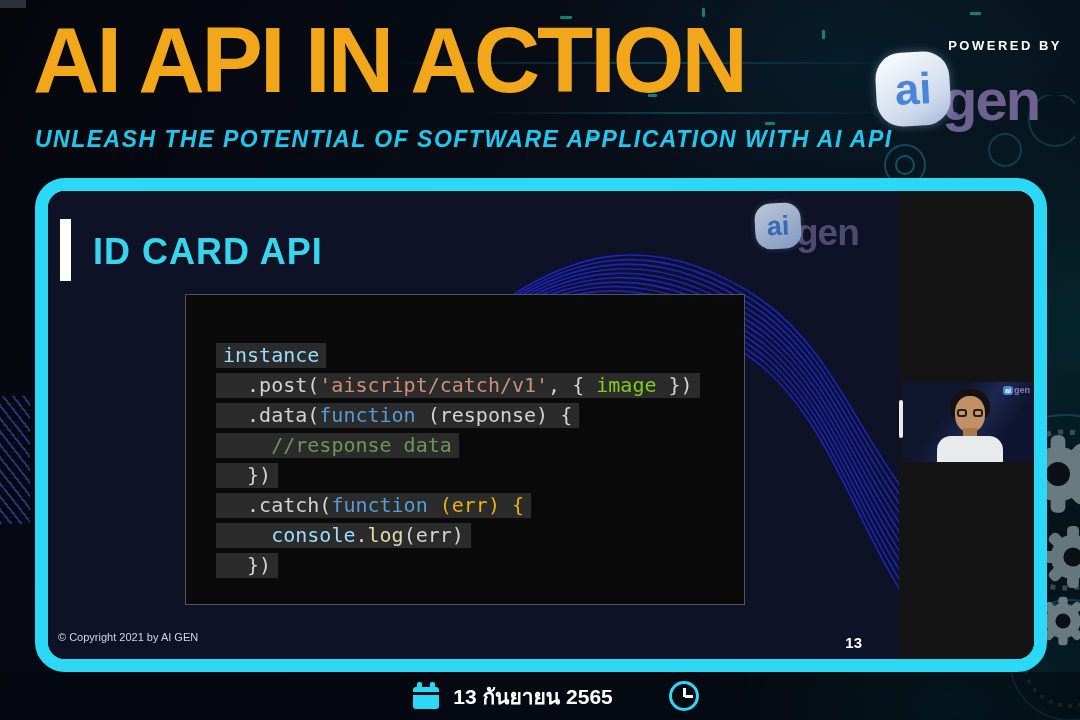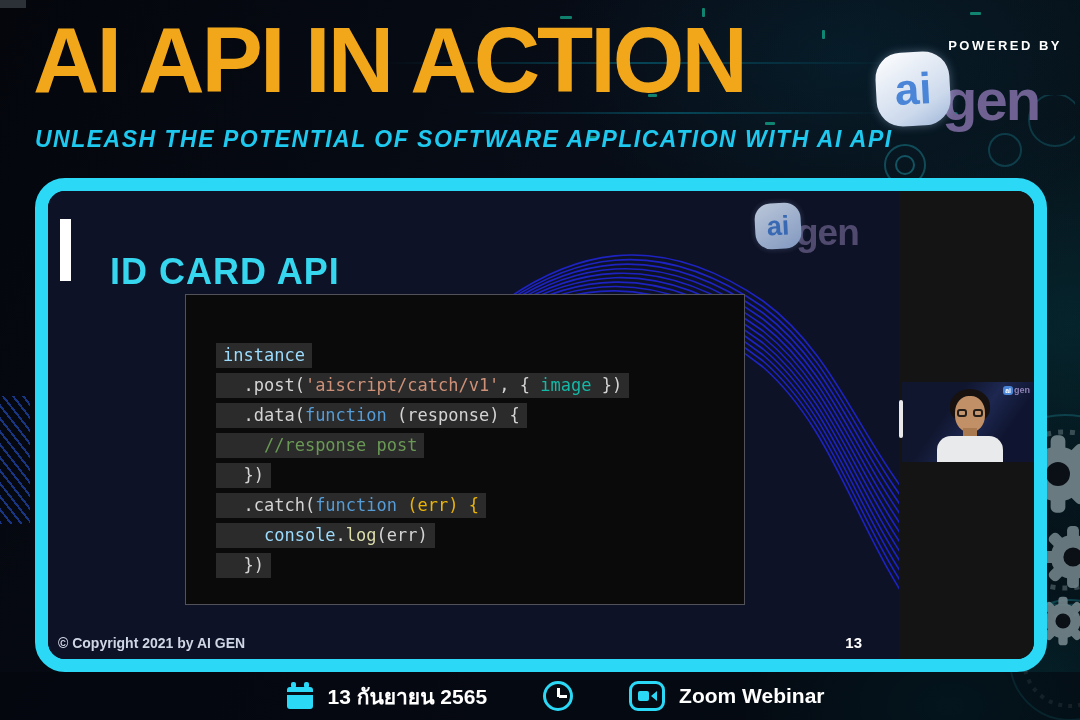--- a/index.html
+++ b/index.html
@@ -32,33 +32,33 @@
     box-shadow:0 0 10px rgba(190,215,255,.35);}
   .logo-big .squircle{width:74px;height:74px;border-radius:26px;transform:rotate(-3deg);}
   .logo-big .squircle span{font-size:44px;font-weight:bold;color:#4a85d8;line-height:1;}
   .logo-big .gen{font-size:58px;font-weight:bold;color:#6F6292;letter-spacing:-2px;margin:14px 0 0 -8px;}
   
   .stage{position:absolute;left:35px;top:178px;width:1012px;height:494px;z-index:2;
     box-sizing:border-box;border:13px solid #2BD9F7;border-radius:30px;background:#0E1226;overflow:hidden;}
   .slide{position:absolute;left:0;top:0;width:851px;height:468px;background:#0E1226;overflow:hidden;}
   .waves{position:absolute;left:0;top:0;width:851px;height:468px;z-index:1;}
   .title-bar{position:absolute;left:12px;top:28px;width:11px;height:62px;background:#fff;z-index:2;}
-  .slide-title{position:absolute;left:62px;top:40px;z-index:2;
-    font-size:36px;font-weight:bold;letter-spacing:1px;color:#35D6EE;margin-top:20px;}
+  .slide-title{position:absolute;left:45px;top:40px;z-index:2;
+    font-size:36px;font-weight:bold;letter-spacing:1px;color:#35D6EE;}
   .slide-logo{position:absolute;left:707px;top:12px;z-index:2;display:flex;opacity:.9;}
   .slide-logo .squircle{width:46px;height:46px;border-radius:16px;transform:rotate(-3deg);
     background:linear-gradient(150deg,#cfdcee,#8fa8d2);box-shadow:0 0 6px rgba(150,180,230,.3);}
   .slide-logo .squircle span{font-size:27px;font-weight:bold;color:#3f74c4;line-height:1;}
   .slide-logo .gen{font-size:37px;font-weight:bold;color:#585177;letter-spacing:-1px;margin:9px 0 0 -5px;}
   .code-block{position:absolute;left:137px;top:103px;width:560px;height:311px;z-index:2;
     box-sizing:border-box;background:#0a0a0b;border:1px solid #52525a;padding:48px 0 0 30px;
-    font-family:"DejaVu Sans Mono",monospace;font-size:17px;}
+    font-family:"DejaVu Sans Mono",monospace;font-size:20px;}
   .code-line{height:30px;}
   .code-line .hl{display:inline-block;background:#2b2b2b;padding:2px 7px;white-space:pre;line-height:21px;}
-  .copyright{position:absolute;left:10px;bottom:8px;z-index:2;font-size:14px;color:#cfd6e4;font-weight:bold;}
+  .copyright{position:absolute;left:10px;bottom:16px;z-index:2;font-size:11px;color:#cfd6e4;}
   .page-number{position:absolute;right:37px;bottom:8px;z-index:2;font-size:15px;font-weight:bold;color:#fff;}
   
   .video-strip{position:absolute;left:851px;top:0;width:135px;height:468px;background:#141414;}
   .scrollbar{position:absolute;left:0;top:209px;width:4px;height:38px;background:#e9e9e9;border-radius:2px;z-index:3;}
   .video-tile{position:absolute;left:3px;top:191px;width:131px;height:80px;overflow:hidden;
     background:linear-gradient(125deg,#10162e 35%,#1d2750 55%,#0f1530 75%);}
   .video-tile .hair{position:absolute;left:48px;top:7px;width:40px;height:34px;background:#17120f;border-radius:50% 50% 42% 42%;}
   .video-tile .face{position:absolute;left:53px;top:14px;width:30px;height:36px;background:#C19066;border-radius:46%;}
   .video-tile .glasses{position:absolute;left:55px;top:27px;width:26px;height:9px;z-index:2;}
   .video-tile .glasses i{position:absolute;width:10px;height:8px;border:2px solid #241d18;border-radius:3px;box-sizing:border-box;background:rgba(255,255,255,.06);}
@@ -175,23 +175,23 @@
       <div class="title-bar"></div>
       <div class="slide-title">ID CARD API</div>
       <div class="slide-logo">
         <span class="squircle">
             <span>ai</span>
           </span>
           <span class="gen">gen</span>
       </div>
       <div class="code-block" id="code-block">
           <div class="code-line"><span class="hl"><span style="color: rgb(156, 220, 254);">instance</span></span></div>
-          <div class="code-line"><span class="hl"><span style="color: rgb(212, 212, 212); text-align: right;">  .post(</span><span style="color: rgb(206, 145, 120);">'aiscript/catch/v1'</span><span style="color: rgb(212, 212, 212);">, { </span><span style="color: #14b8a6;">image</span><span style="color: rgb(212, 212, 212);"> })</span></span></div>
+          <div class="code-line"><span class="hl"><span style="color: rgb(212, 212, 212); text-align: right;">  .post(</span><span style="color: rgb(206, 145, 120);">'aiscript/catch/v1'</span><span style="color: rgb(212, 212, 212);">, { </span><span style="color: #84cc16;">image</span><span style="color: rgb(212, 212, 212);"> })</span></span></div>
           <div class="code-line"><span class="hl"><span style="color: rgb(212, 212, 212);">  .data(</span><span style="color: rgb(86, 156, 214);">function</span><span style="color: rgb(212, 212, 212);"> (response) {</span></span></div>
-          <div class="code-line"><span class="hl"><span style="color: rgb(212, 212, 212);">    </span><span style="color: rgb(106, 153, 85);">//response post</span></span></div>
+          <div class="code-line"><span class="hl"><span style="color: rgb(212, 212, 212);">    </span><span style="color: rgb(106, 153, 85);">//response data</span></span></div>
           <div class="code-line"><span class="hl"><span style="color: rgb(212, 212, 212);">  })</span></span></div>
           <div class="code-line"><span class="hl"><span style="color: rgb(212, 212, 212);">  .catch(</span><span style="color: rgb(86, 156, 214);">function</span><span style="color: #eab308;"> (err) {</span></span></div>
           <div class="code-line"><span class="hl"><span style="color: rgb(212, 212, 212);">    </span><span style="color: rgb(156, 220, 254);">console</span><span style="color: rgb(212, 212, 212);">.</span><span style="color: rgb(220, 220, 170);">log</span><span style="color: rgb(212, 212, 212);">(err)</span></span></div>
           <div class="code-line"><span class="hl"><span style="color: rgb(212, 212, 212);">  })</span></span></div>
         </div>
       <div class="copyright">© Copyright 2021 by AI GEN</div>
       <div class="page-number">13</div>
     </div>
     <div class="video-strip">
       <div class="scrollbar"></div>
@@ -213,19 +213,15 @@
   </div>
 
   <div class="footer">
     <div class="f-item">
       <span class="cal-icon"></span>
       <span>13 กันยายน 2565</span>
     </div>
     <div class="f-item">
       <span class="clock-icon"></span>
     </div>
-    <div class="f-item">
-      <span class="cam-icon"></span>
-      <span>Zoom Webinar</span>
-    </div>
   </div>
 
 </div>
 
 </body></html>

